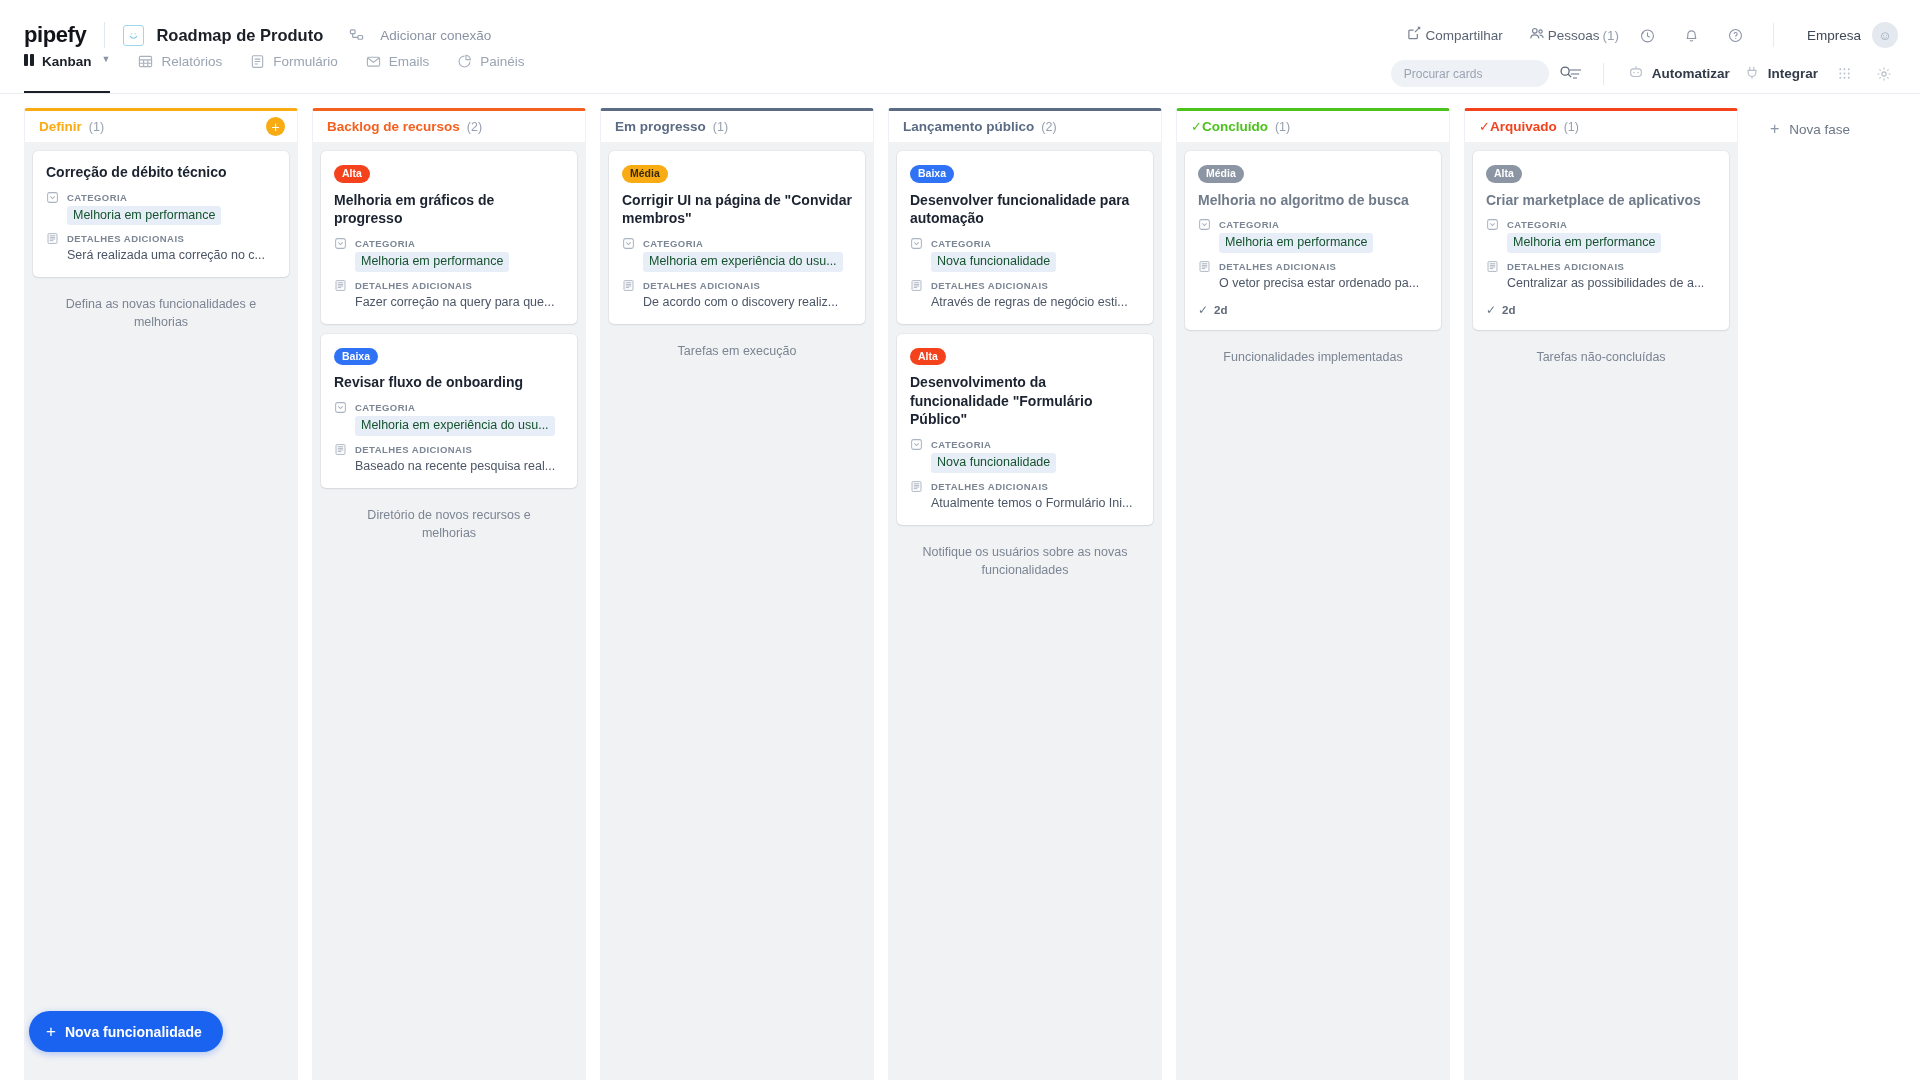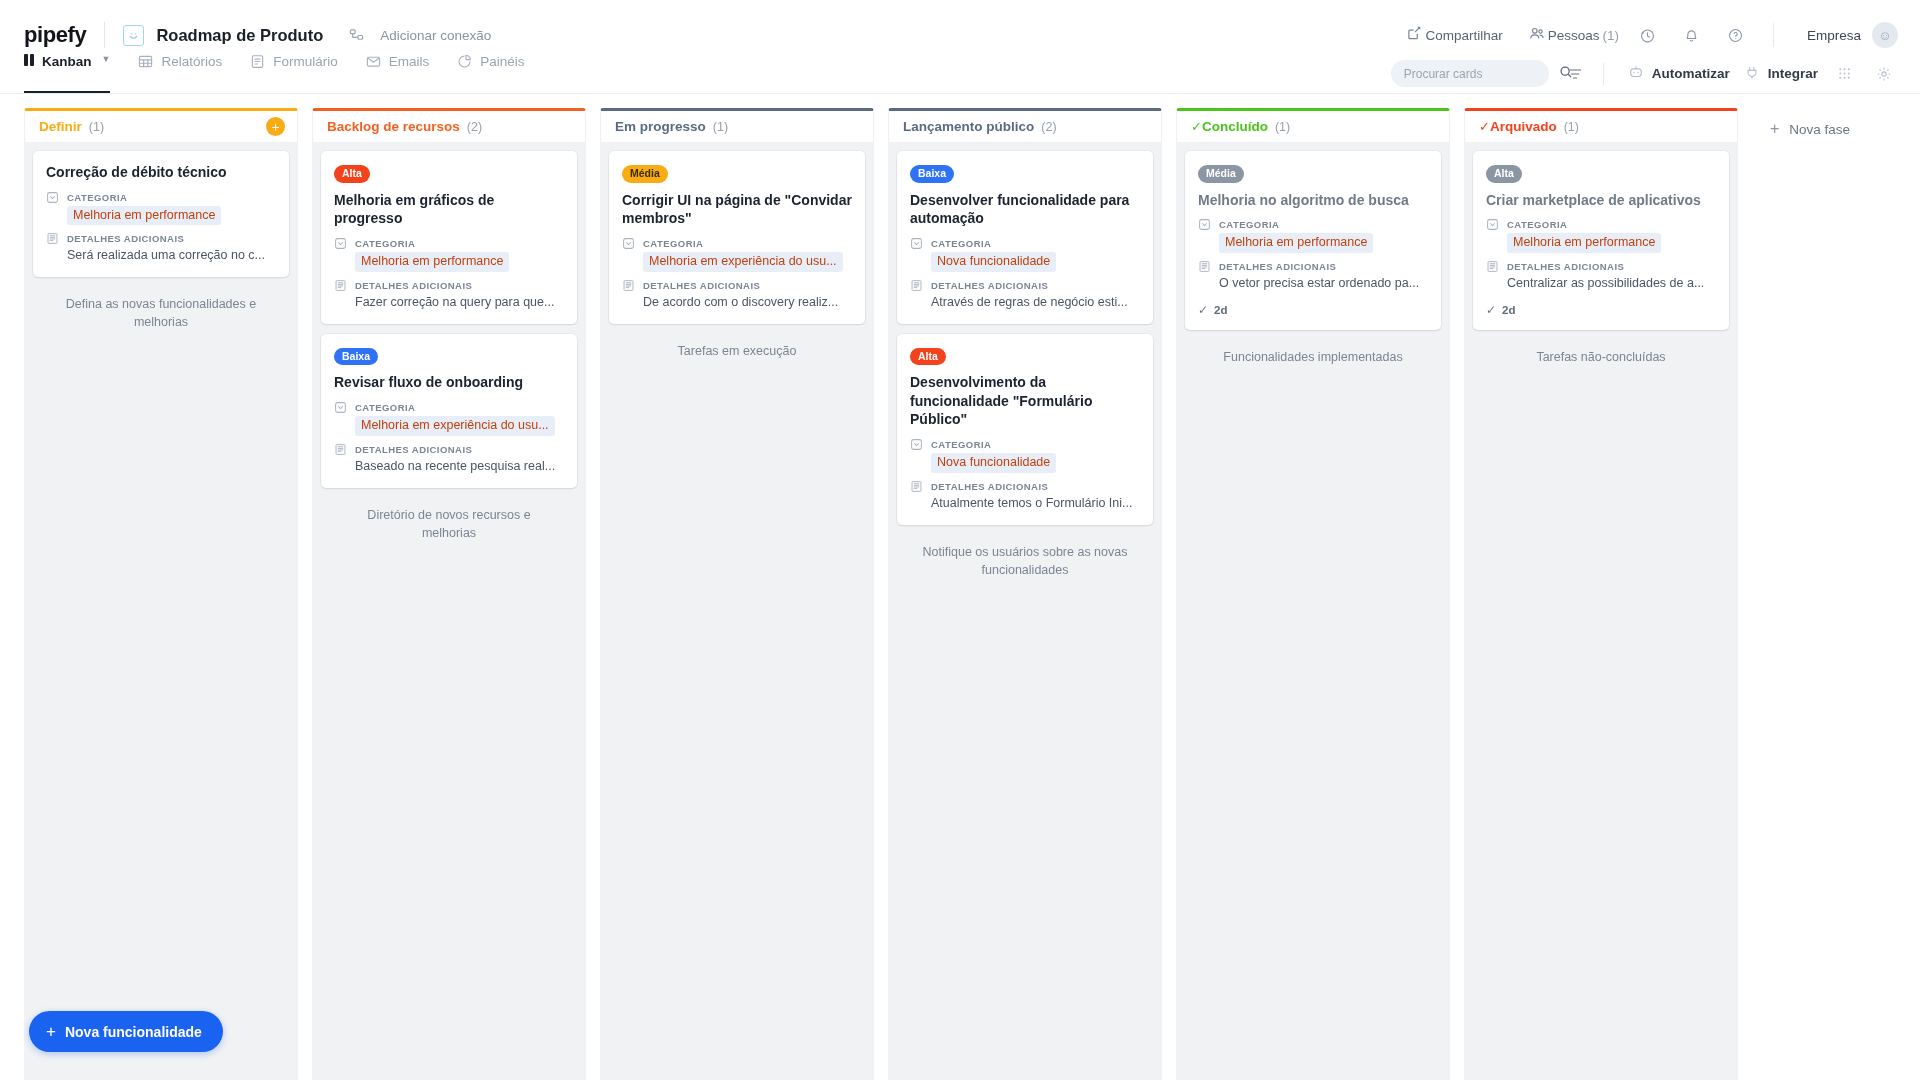--- a/index.html
+++ b/index.html
@@ -170,21 +170,21 @@
     color: #7b8593; text-transform: uppercase;
   }
   .fi { flex: 0 0 14px; color: #aab3c0; display: flex; align-items: center; }
   .field-val {
     font-size: 12.5px; color: #4b5565; margin-top: 2px; margin-left: 21px;
     line-height: 1.35;
     overflow: hidden; text-overflow: ellipsis; white-space: nowrap;
   }
   .tagval {
     display: inline-block; background: #e8eef8; border-radius: 3px;
-    padding: 1px 6px 2px; color: #c2410c; max-width: 100%;
+    padding: 1px 6px 2px; color: #14532d; max-width: 100%;
     overflow: hidden; text-overflow: ellipsis; white-space: nowrap;
     vertical-align: bottom;
     text-align: center;
   }
   .card-foot {
     display: flex; align-items: center; gap: 6px;
     margin-top: 11px; font-size: 11.5px; font-weight: 700; color: #5f6b7a;
   }
   .card-foot .ck { color: #6b7687; font-size: 12px; }
 

